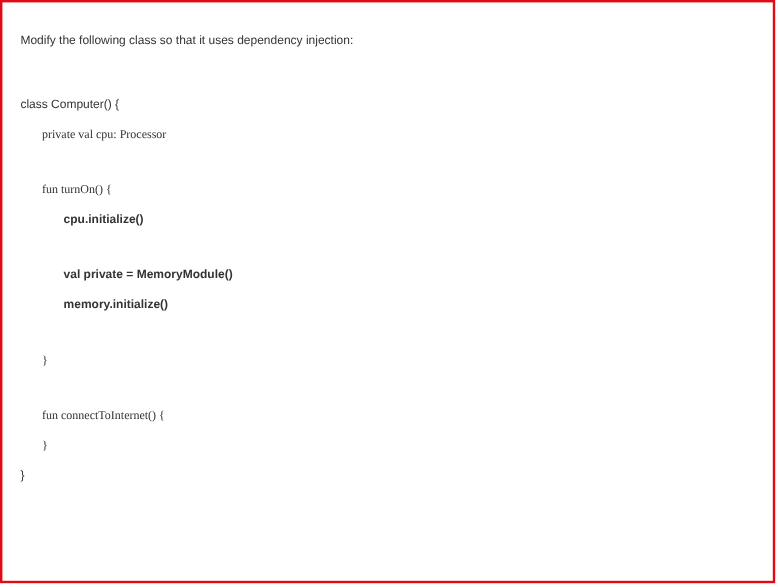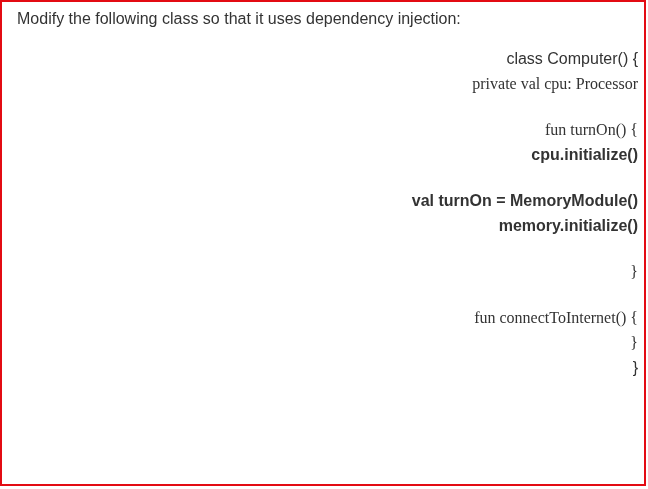--- a/index.html
+++ b/index.html
@@ -20,30 +20,30 @@
     height: 482px;
     border: 2px solid var(--border-color, #e30b13);
     background: var(--bg-color, #ffffff);
   }
   .content {
     position: absolute;
     left: 0;
     top: 0;
     right: 0;
     bottom: 0;
-    padding: 4px 6px 0 15px;
+    padding: 20px 6px 0 15px;
     color: var(--text-color, #333333);
-    font-size: 16px;
+    font-size: 10px;
   }
   .instruction {
     height: 25px;
     line-height: 25px;
     white-space: pre;
   }
-  .code { margin-top: 15px; text-align: right; }
+  .code { margin-top: 28px; }
   .line {
     height: 25px;
     line-height: 25px;
     white-space: pre;
   }
   .line.blank { height: 21px; }
   .ind-0 { padding-left: 0; }
   .ind-1 { padding-left: 18px; font-family: Liberation Serif, serif; }
   .ind-2 { padding-left: 36px; font-weight: bold; }
 </style>
@@ -53,21 +53,21 @@
 <div class="panel">
   <div class="content">
     <div class="instruction">Modify the following class so that it uses dependency injection:</div>
     <div class="code" id="code-block">
         <div class="line ind-0">class Computer() {</div>
         <div class="line ind-1">private val cpu: Processor</div>
         <div class="line blank"></div>
         <div class="line ind-1">fun turnOn() {</div>
         <div class="line ind-2">cpu.initialize()</div>
         <div class="line blank"></div>
-        <div class="line ind-2">val turnOn = MemoryModule()</div>
+        <div class="line ind-2">val private = MemoryModule()</div>
         <div class="line ind-2">memory.initialize()</div>
         <div class="line blank"></div>
         <div class="line ind-1">}</div>
         <div class="line blank"></div>
         <div class="line ind-1">fun connectToInternet() {</div>
         <div class="line ind-1">}</div>
         <div class="line ind-0">}</div>
       </div>
   </div>
 </div>

